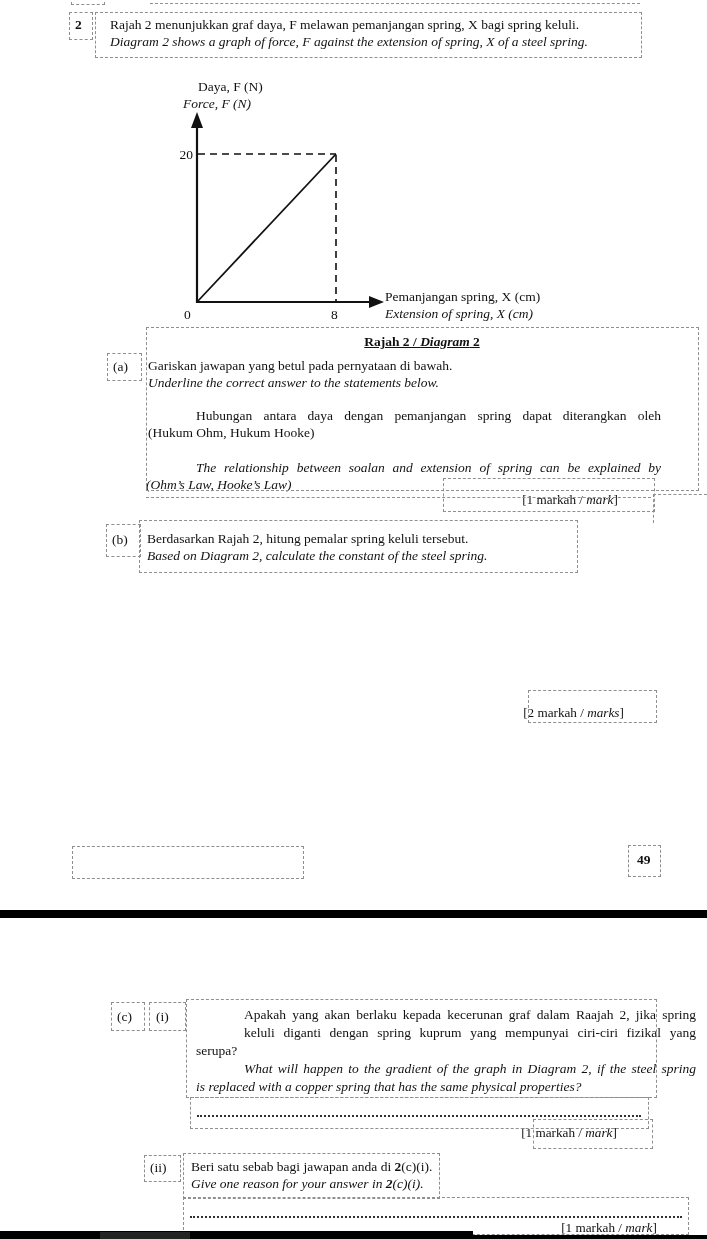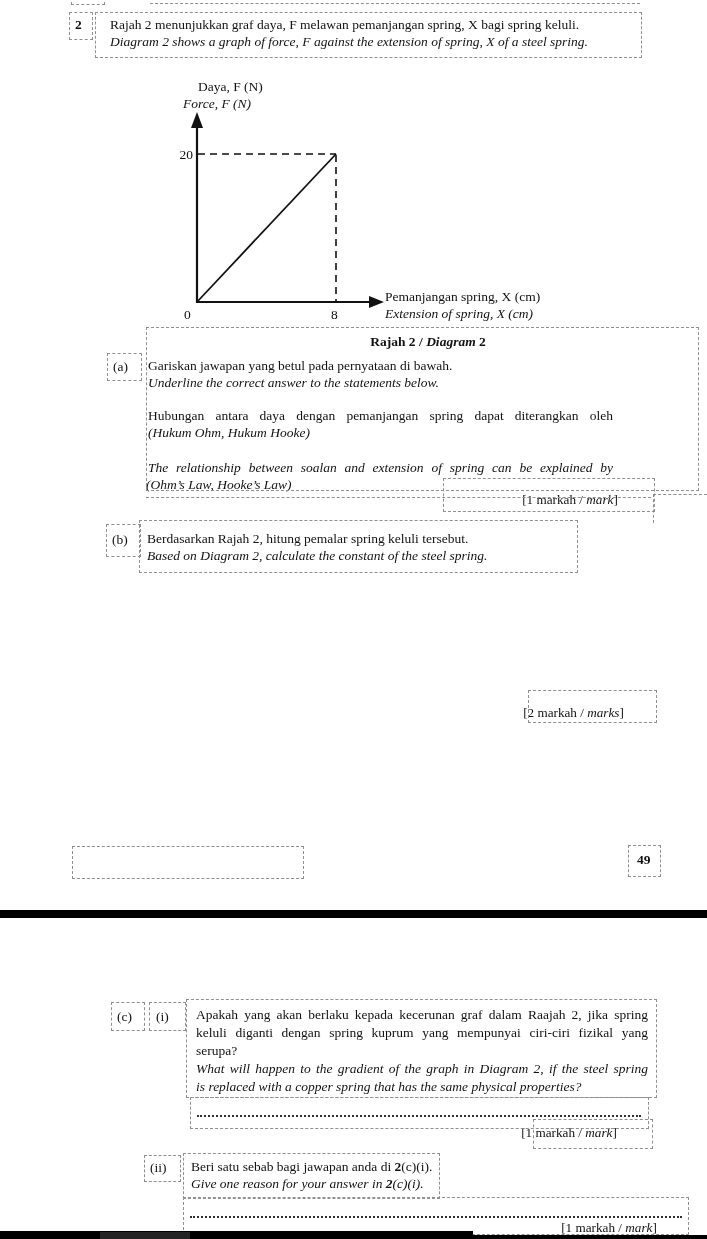--- a/index.html
+++ b/index.html
@@ -1,21 +1,21 @@
 <!DOCTYPE html>
 <html><head>
 <meta charset="utf-8">
 <style>
   html,body{margin:0;padding:0;background:#fff;}
   .page{position:relative;width:707px;height:1239px;background:#ffffff;overflow:hidden;
         font-family:"Liberation Serif", serif;color:#111;}
   .txt{position:absolute;font-size:13.5px;line-height:17.5px;white-space:nowrap;z-index:2;}
   .it{font-style:italic;}
   .b{font-weight:bold;}
-  .just{white-space:normal;text-align:justify;text-align-last:justify;}
+  .just{white-space:normal;text-align:justify;text-align-last:justify;margin-left:48px;}
   .center{text-align:center;white-space:nowrap;}
   .dashbox{position:absolute;border:1px dashed #8f8f8f;z-index:3;}
   .dashline-h{position:absolute;border-top:1px dashed #8f8f8f;height:0;z-index:3;}
   .dashline-v{position:absolute;border-left:1px dashed #8f8f8f;width:0;z-index:3;}
   .marks{position:absolute;font-size:13.2px;text-align:center;white-space:nowrap;z-index:2;}
   .dots{position:absolute;border-bottom:2px dotted #303030;z-index:2;}
   .bar{position:absolute;background:#000;z-index:6;}
   .sans{font-family:"Liberation Sans", sans-serif;}
   svg{position:absolute;z-index:2;}
 </style>
@@ -44,31 +44,31 @@
     <line x1="186" y1="80" x2="186" y2="226" stroke="#111" stroke-width="1.6" stroke-dasharray="7 5"></line>
   </svg>
   <div class="txt" style="left:198px;top:78px;">Daya, F (N)</div>
   <div class="txt it" style="left:183px;top:95px;">Force, F (N)</div>
   <div class="txt" style="left:163px;top:146px;width:30px;text-align:right;">20</div>
   <div class="txt" style="left:184px;top:306px;">0</div>
   <div class="txt" style="left:331px;top:306px;">8</div>
   <div class="txt" style="left:385px;top:288px;">Pemanjangan spring, X (cm)</div>
   <div class="txt it" style="left:385px;top:305px;">Extension of spring, X (cm)</div>
 
-  <div class="txt b center" style="left:152px;top:333px;width:552px;">
+  <div class="txt b center" style="left:146px;top:333px;width:552px;text-decoration:underline;">
     <span>Rajah 2 / </span><span class="it">Diagram</span><span> 2</span>
   </div>
 
   <div class="dashbox" style="left:146px;top:327px;width:551px;height:162px;"></div>
   <div class="dashbox" style="left:107px;top:353px;width:33px;height:26px;"></div>
   <div class="txt" style="left:113px;top:358px;">(a)</div>
   <div class="txt it" style="left:148px;top:374px;">Underline the correct answer to the statements below.</div>
   <div class="txt" style="left:148px;top:357px;">Gariskan jawapan yang betul pada pernyataan di bawah.</div>
   <div class="txt just" style="left:148px;top:407px;width:465px;">Hubungan antara daya dengan pemanjangan spring dapat diterangkan oleh</div>
-  <div class="txt" style="left:148px;top:424px;font-style:italic;">(Hukum Ohm, Hukum Hooke)</div>
+  <div class="txt" style="left:148px;top:424px;">(Hukum Ohm, Hukum Hooke)</div>
   <div class="txt it just" style="left:148px;top:459px;width:465px;">The relationship between soalan and extension of spring can be explained by</div>
   <div class="txt it" style="left:146px;top:476px;">(Ohm’s Law, Hooke’s Law)</div>
   <div class="dashline-h" style="left:146px;top:497px;width:505px;"></div>
   <div class="dashbox" style="left:443px;top:478px;width:210px;height:32px;"></div>
   <div class="dashline-h" style="left:653px;top:494px;width:54px;"></div>
   <div class="dashline-v" style="left:653px;top:494px;height:29px;"></div>
   <div class="marks" style="left:495px;top:492px;width:150px;">
     <span>[1 markah / </span><span class="it">mark</span><span>]</span>
   </div>
 

